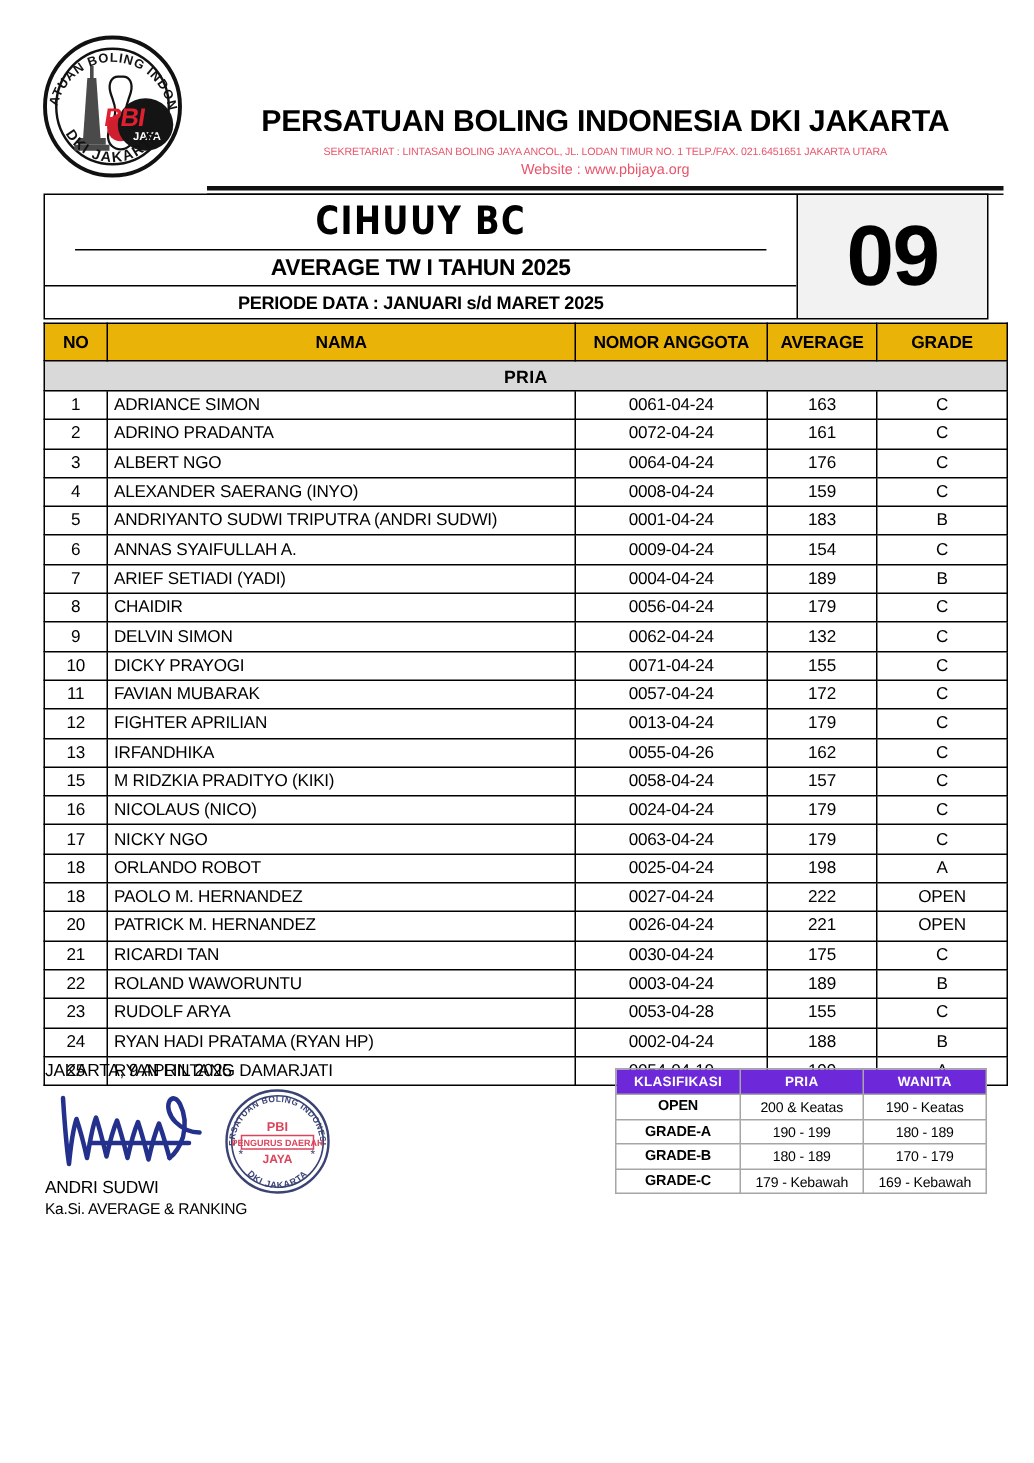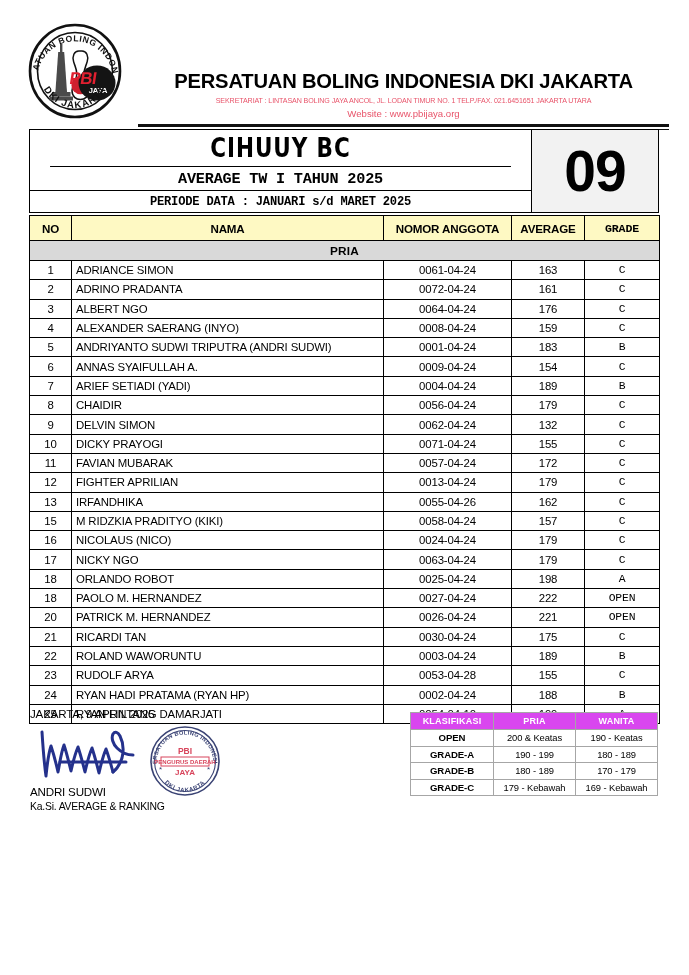--- a/index.html
+++ b/index.html
@@ -74,21 +74,20 @@
     display: flex;
     border: 1.6px solid #000;
   }
   .title-left { flex: 1; min-width: 0; }
   .t-row {
     border-bottom: 1.6px solid #000;
     text-align: center;
     display: flex;
     align-items: center;
     justify-content: center;
-    font-family: Liberation Mono, monospace;
   }
   .t-row:last-child { border-bottom: none; }
   .club-name {
     height: 37px;
     font-size: 26px;
     font-weight: bold;
     letter-spacing: 1px;
     font-family: "DejaVu Sans", sans-serif;
     font-stretch: condensed;
     transform: scaleX(0.92);
@@ -129,32 +128,32 @@
   }
   table.main td, table.main th {
     border: 1.1px solid #000;
     font-size: 11.4px;
     height: 19.3px;
     padding: 0 4px;
     font-weight: normal;
     letter-spacing: -0.15px;
   }
   table.main thead th {
-    background: #fef9c3;
+    background: #eab308;
     font-weight: bold;
     text-align: center;
     font-size: 11.6px;
     height: 25px;
     border: 1.4px solid #000;
   }
   .c-no    { width: 42px;  text-align: center; }
   .c-nama  { width: 312px; text-align: left; padding-left: 6px; }
   .c-nomor { width: 128px; text-align: center; }
   .c-avg   { width: 73px;  text-align: center; }
-  .c-grade { width: 75px;  text-align: center; font-family: Liberation Mono, monospace; }
+  .c-grade { width: 87px;  text-align: center; }
 
   tr.section-row td {
     background: #d9d9d9;
     text-align: center;
     font-weight: bold;
     font-size: 11.8px;
     height: 20px;
     letter-spacing: 0.2px;
   }
 
@@ -205,21 +204,21 @@
   .legend {
     position: absolute;
     left: 410px;
     top: 5px;
   }
   table.legend-tbl {
     border-collapse: collapse;
     table-layout: fixed;
   }
   table.legend-tbl th {
-    background: #d946ef;
+    background: #6d28d9;
     color: #ffffff;
     font-size: 9px;
     font-weight: bold;
     height: 17px;
     border: 1.4px solid #a6a6a6;
     letter-spacing: 0.2px;
     text-align: center;
   }
   table.legend-tbl td {
     font-size: 9.4px;

